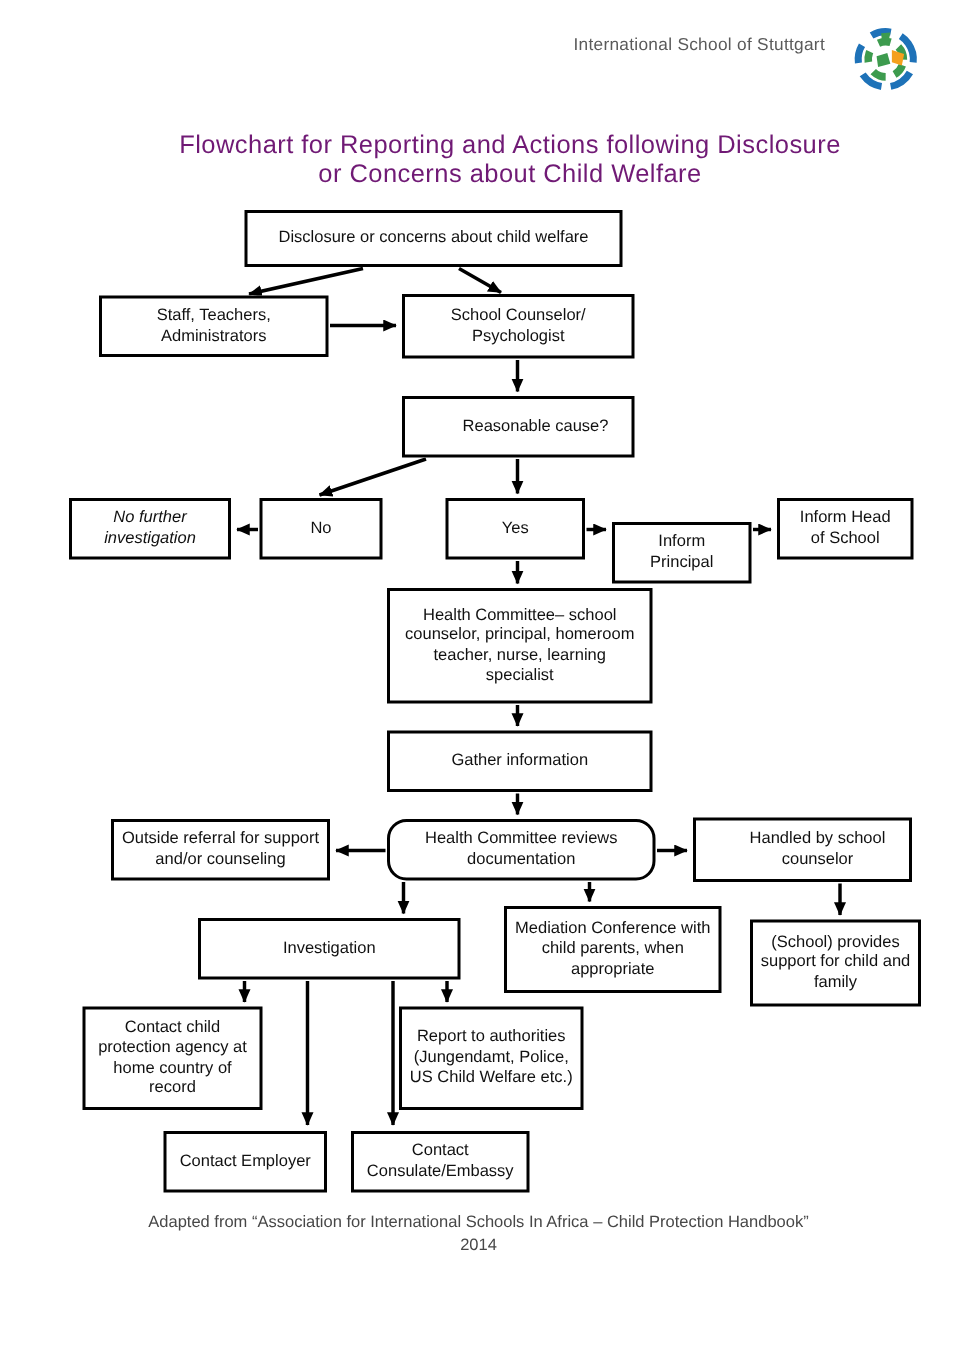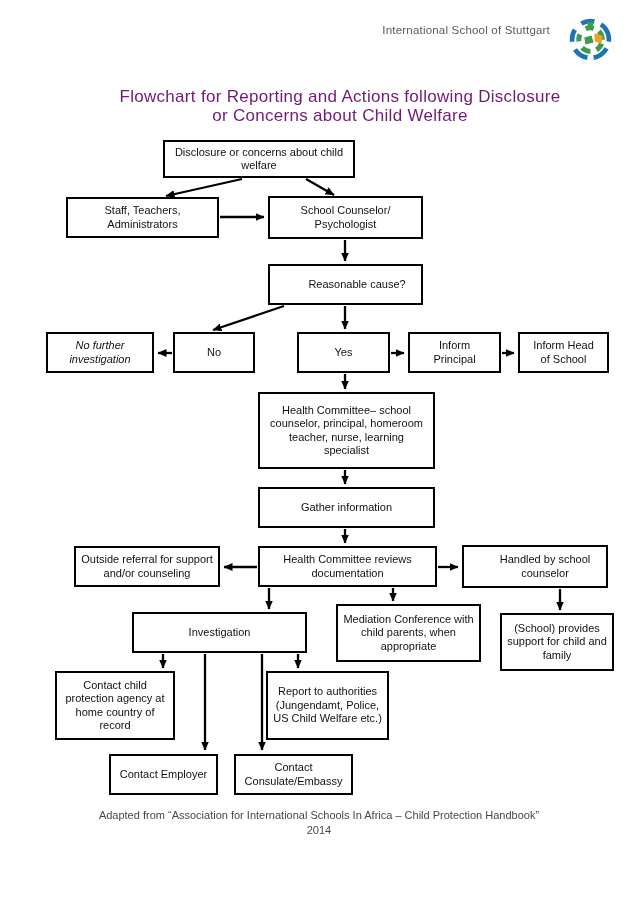--- a/index.html
+++ b/index.html
@@ -22,33 +22,33 @@
     color:#701a75;letter-spacing:.3px;font-weight:400;margin-left:21px;
   }
   .flow-svg{position:absolute;left:0;top:0;width:638px;height:903px;}
   .node{
     position:absolute;box-sizing:border-box;
     border:2px solid #000;background:#fff;
     display:flex;align-items:center;justify-content:center;
     text-align:center;font-size:11px;line-height:1.22;
     padding:2px 8px;color:#111;
   }
-  #n-disclosure{left:163px;top:140px;width:192px;height:38px;}
+  #n-disclosure{left:163px;top:140px;width:252px;height:38px;}
   #n-staff{left:66px;top:197px;width:153px;height:41px;}
   #n-counselor{left:268px;top:196px;width:155px;height:43px;padding:2px 10px;}
   #n-reasonable{left:268px;top:264px;width:155px;height:41px;padding-left:31px;}
   #n-no-further{left:46px;top:332px;width:108px;height:41px;font-style:italic;}
   #n-no{left:173px;top:332px;width:82px;height:41px;}
   #n-yes{left:297px;top:332px;width:93px;height:41px;}
-  #n-inform-principal{left:408px;top:332px;width:93px;height:41px;padding:2px 14px;}
+  #n-inform-principal{left:408px;top:348px;width:93px;height:41px;padding:2px 14px;}
   #n-inform-head{left:518px;top:332px;width:91px;height:41px;}
   #n-health-committee{left:258px;top:392px;width:177px;height:77px;}
   #n-gather{left:258px;top:487px;width:177px;height:41px;}
   #n-outside{left:74px;top:546px;width:146px;height:41px;padding:2px 4px;}
-  #n-reviews{left:258px;top:546px;width:179px;height:41px;}
+  #n-reviews{left:258px;top:546px;width:179px;height:41px;border-radius:13px;}
   #n-handled{left:462px;top:545px;width:146px;height:43px;padding-left:28px;}
   #n-investigation{left:132px;top:612px;width:175px;height:41px;}
   #n-mediation{left:336px;top:604px;width:145px;height:58px;padding:2px 5px;}
   #n-school-provides{left:500px;top:613px;width:114px;height:58px;padding:2px 5px;}
   #n-contact-child{left:55px;top:671px;width:120px;height:69px;padding:2px 4px;}
   #n-report{left:266px;top:671px;width:123px;height:69px;padding:2px 4px;}
   #n-employer{left:109px;top:754px;width:109px;height:41px;}
   #n-consulate{left:234px;top:754px;width:119px;height:41px;}
   .footer{
     position:absolute;top:808px;left:0;width:100%;

